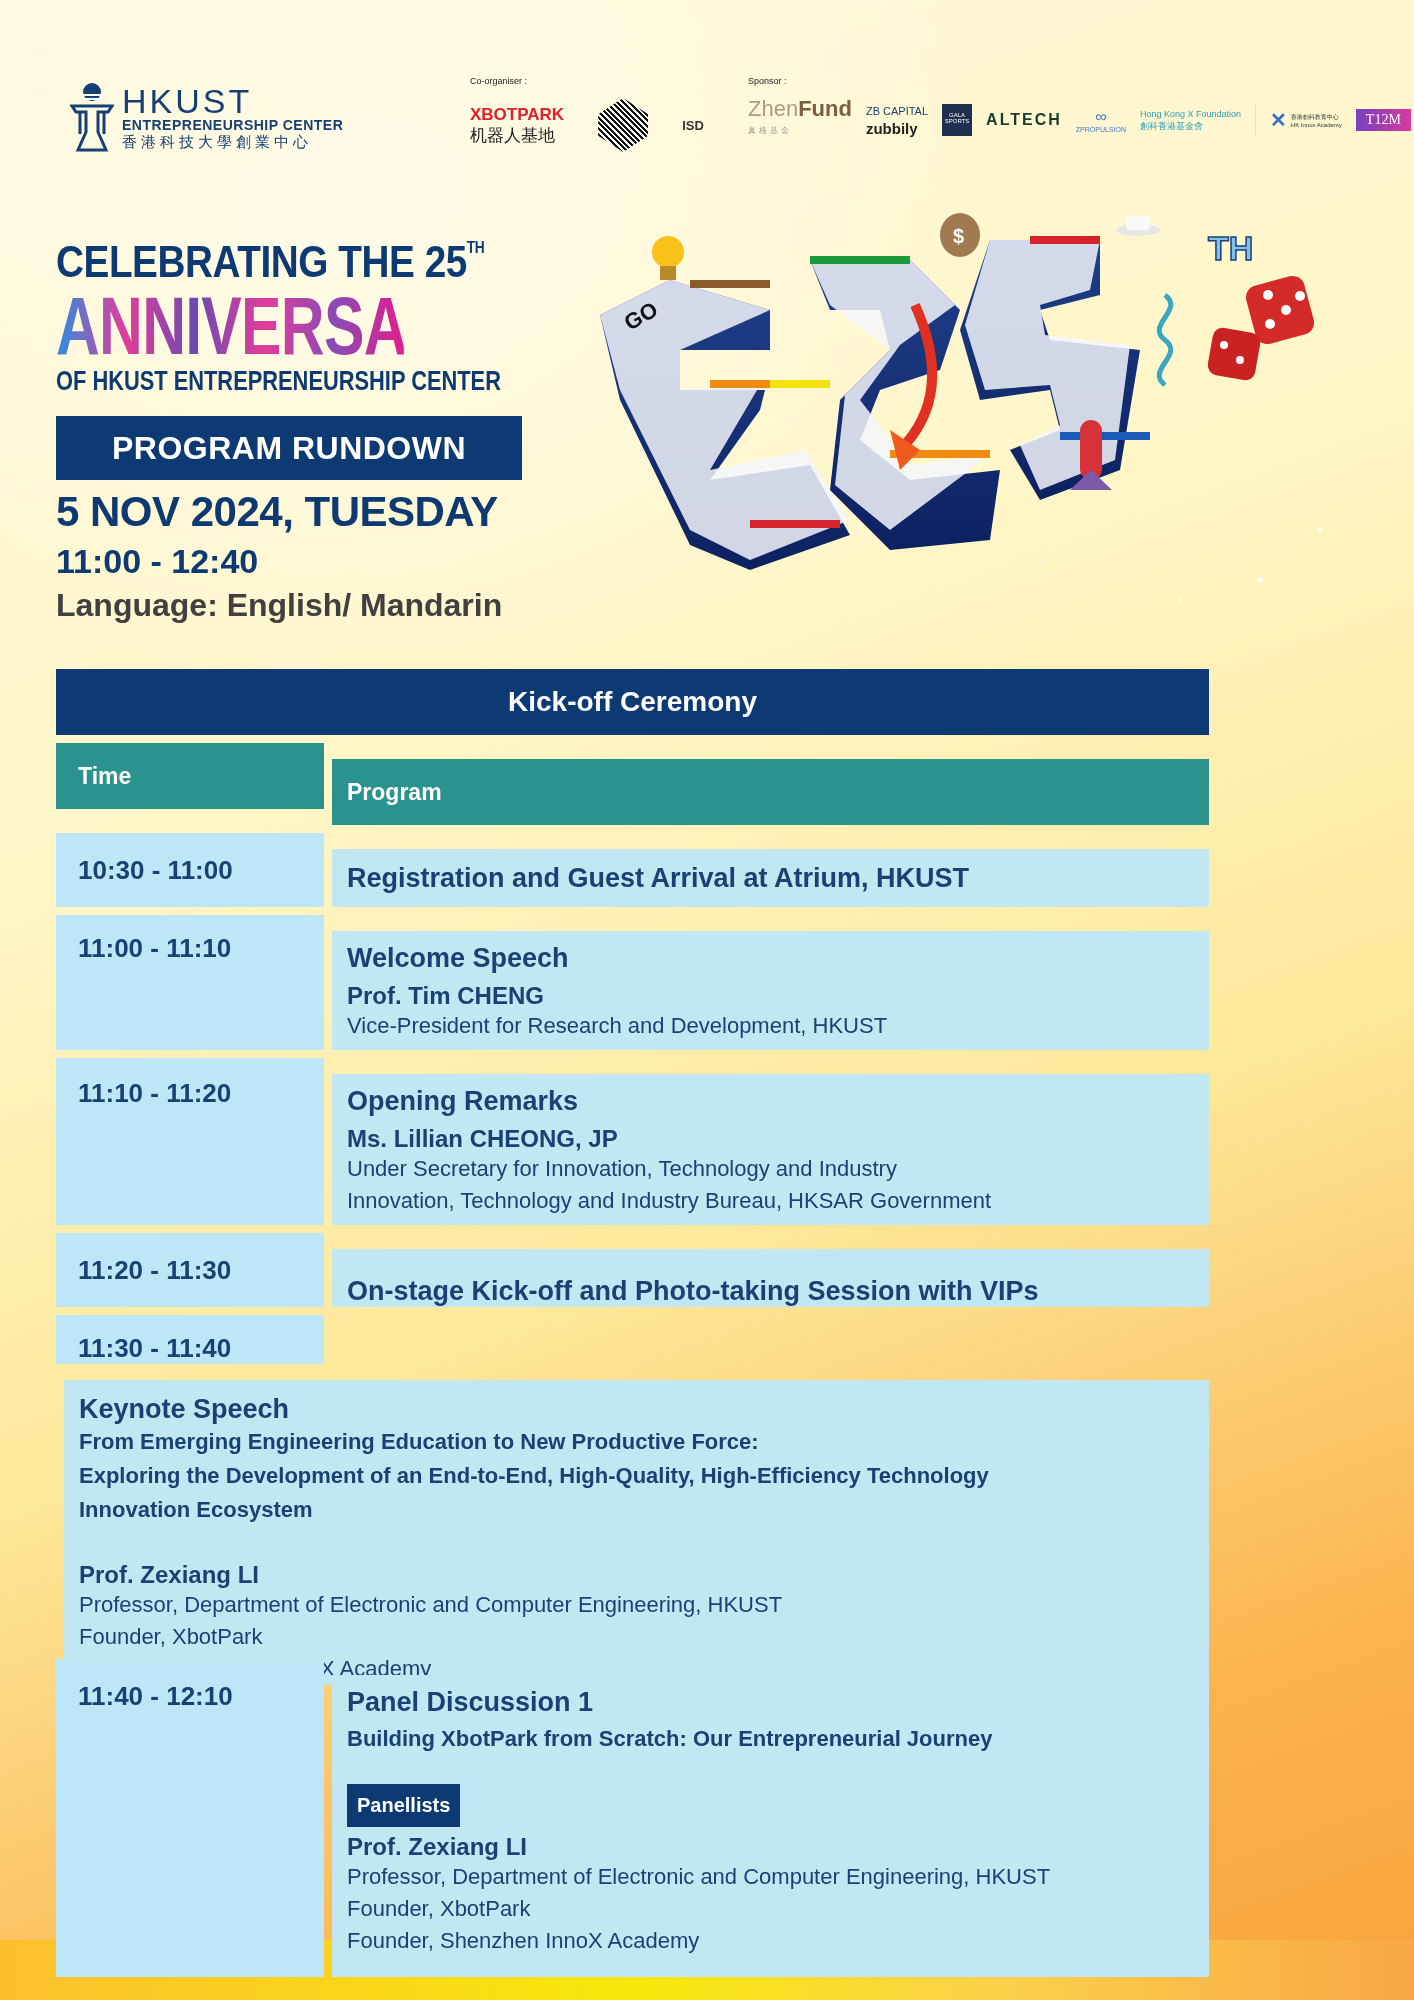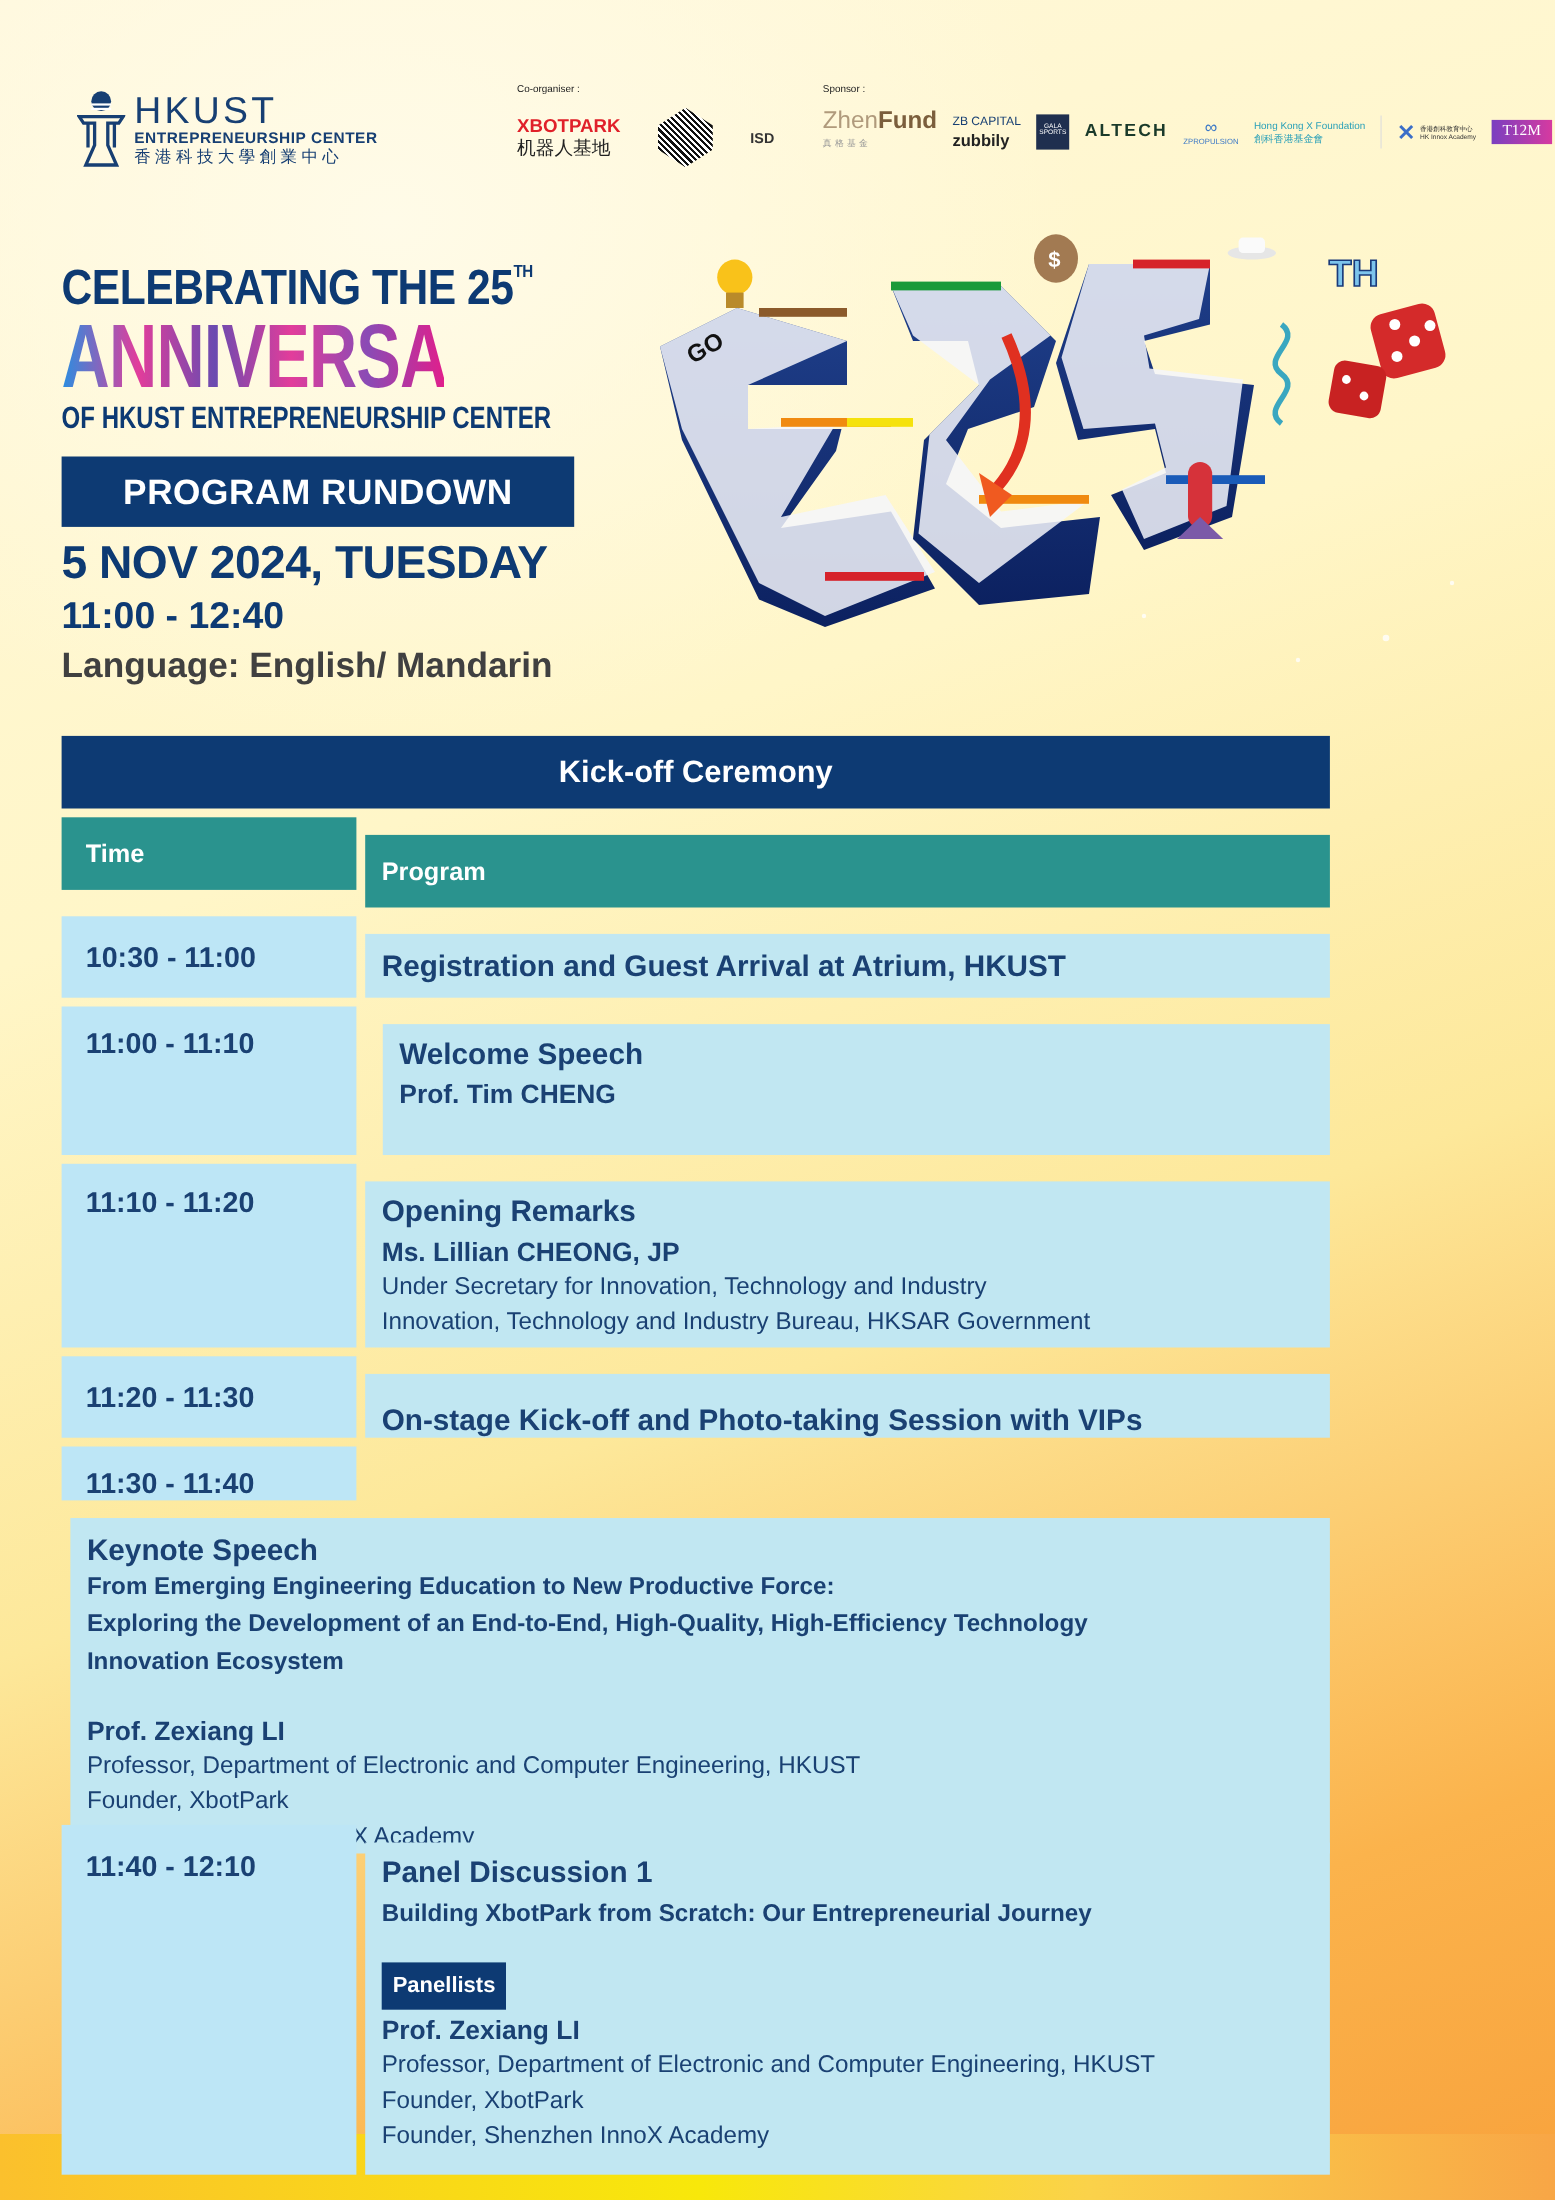--- a/index.html
+++ b/index.html
@@ -243,25 +243,26 @@
     <div class="cell-prog">Program</div>
   </div>
 
   <div class="row" style="height:74px;">
     <div class="cell-time" style="display:flex;align-items:center;">10:30 - 11:00</div>
     <div class="cell-prog" style="display:flex;align-items:center;">
       <div class="prog-title">Registration and Guest Arrival at Atrium, HKUST</div>
     </div>
   </div>
 
-  <div class="row" style="height:135px;gap:16px;">
+  <div class="row" style="height:135px;">
     <div class="cell-time" style="padding-top:18px;">11:00 - 11:10</div>
     <div class="cell-prog" style="padding-top:12px;">
       <div class="prog-title">Welcome Speech</div>
       <div class="speaker">Prof. Tim CHENG</div>
+      <div class="role">Vice-President for Research and Development, HKUST</div>
     </div>
   </div>
 
   <div class="row" style="height:167px;">
     <div class="cell-time" style="padding-top:20px;">11:10 - 11:20</div>
     <div class="cell-prog" style="padding-top:12px;">
       <div class="prog-title">Opening Remarks</div>
       <div class="speaker">Ms. Lillian CHEONG, JP</div>
       <div class="role">Under Secretary for Innovation, Technology and Industry</div>
       <div class="role">Innovation, Technology and Industry Bureau, HKSAR Government</div>

